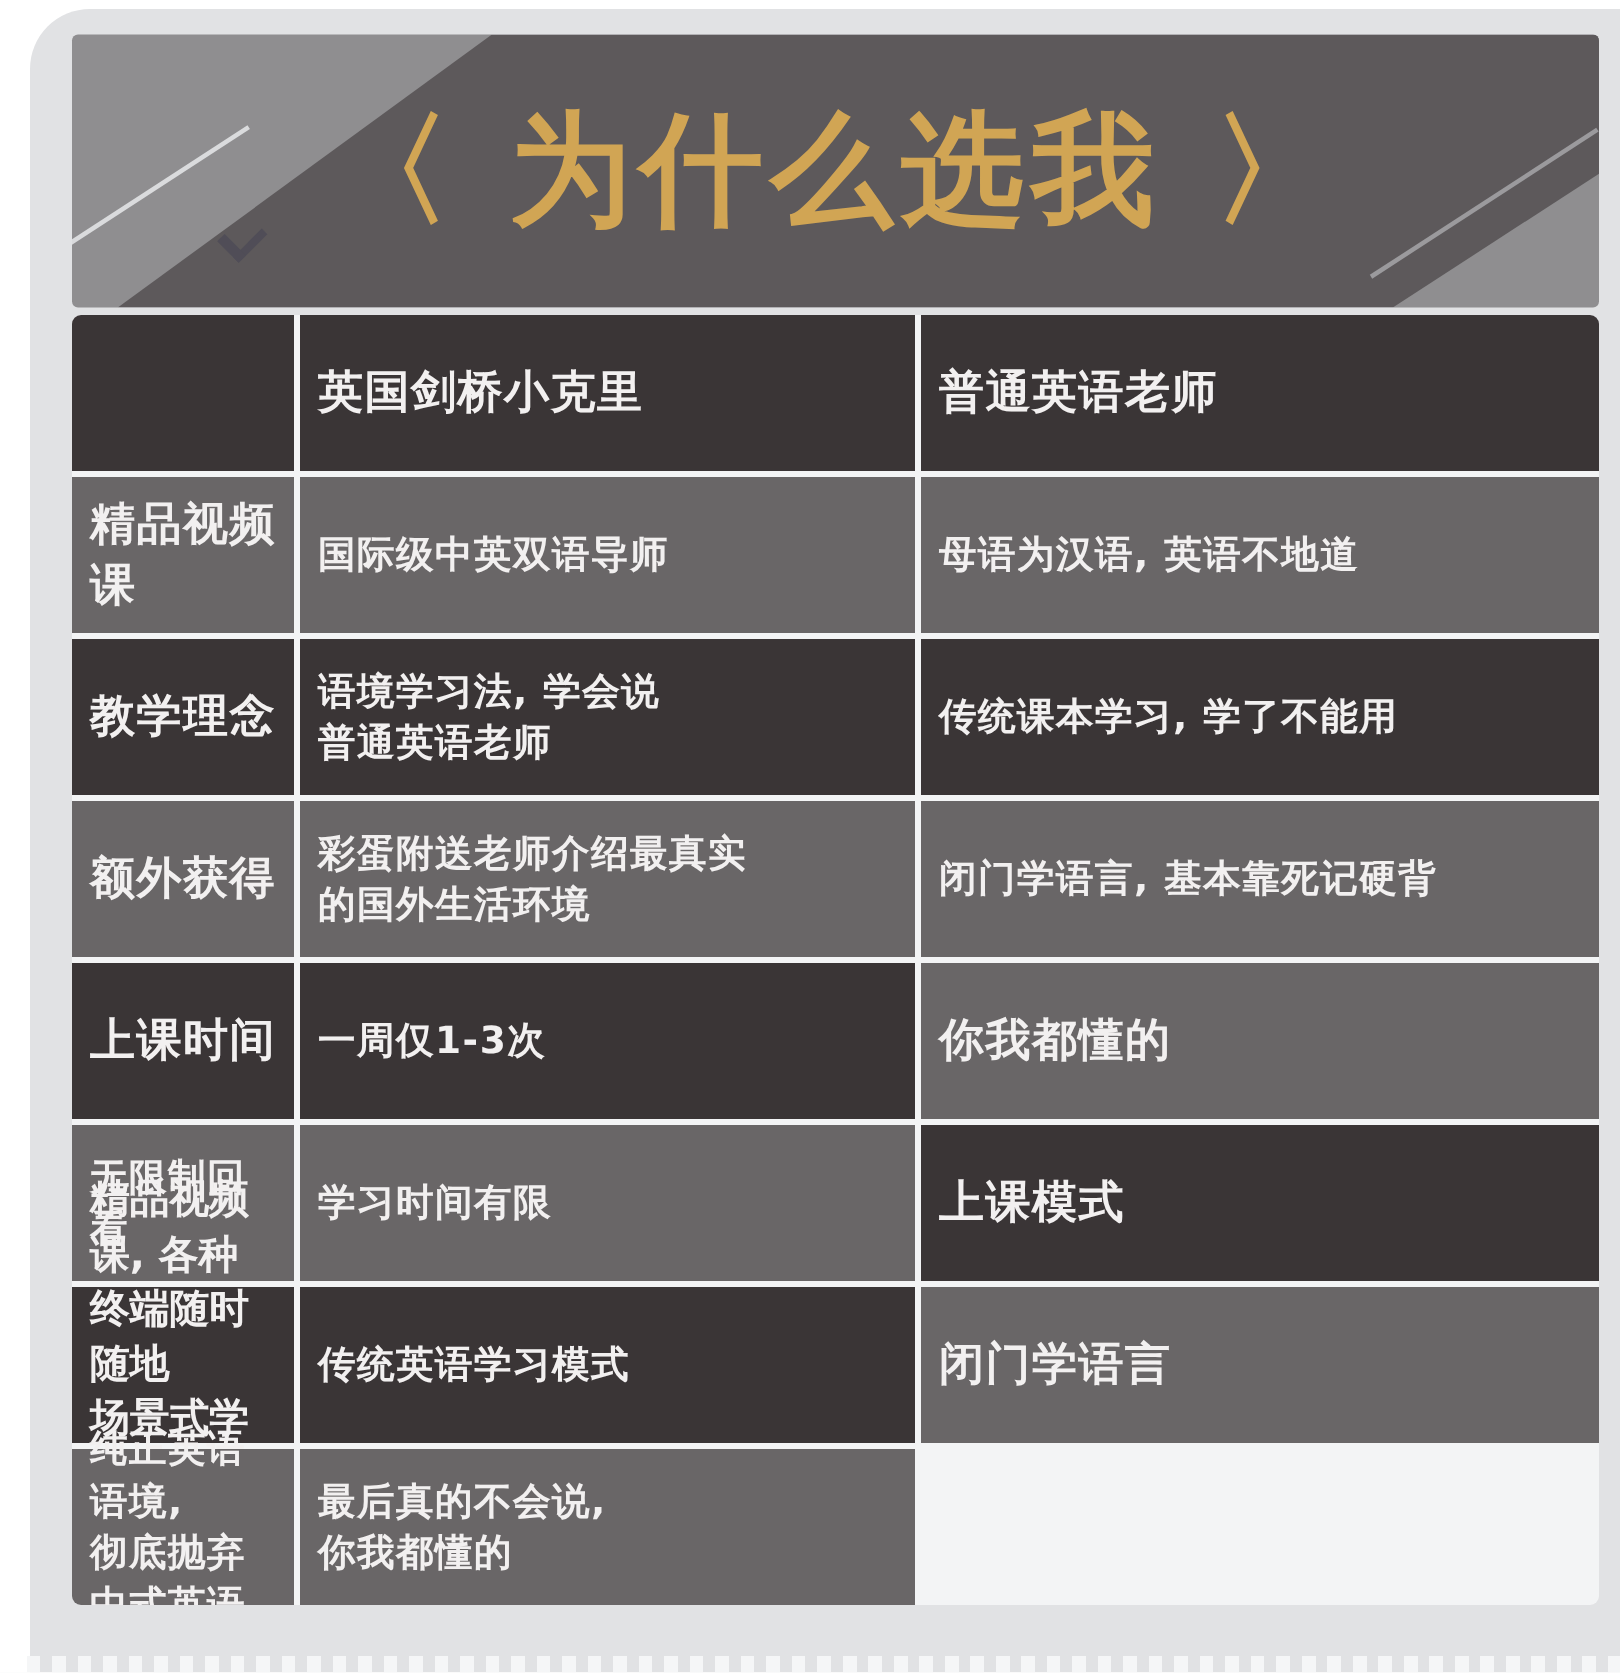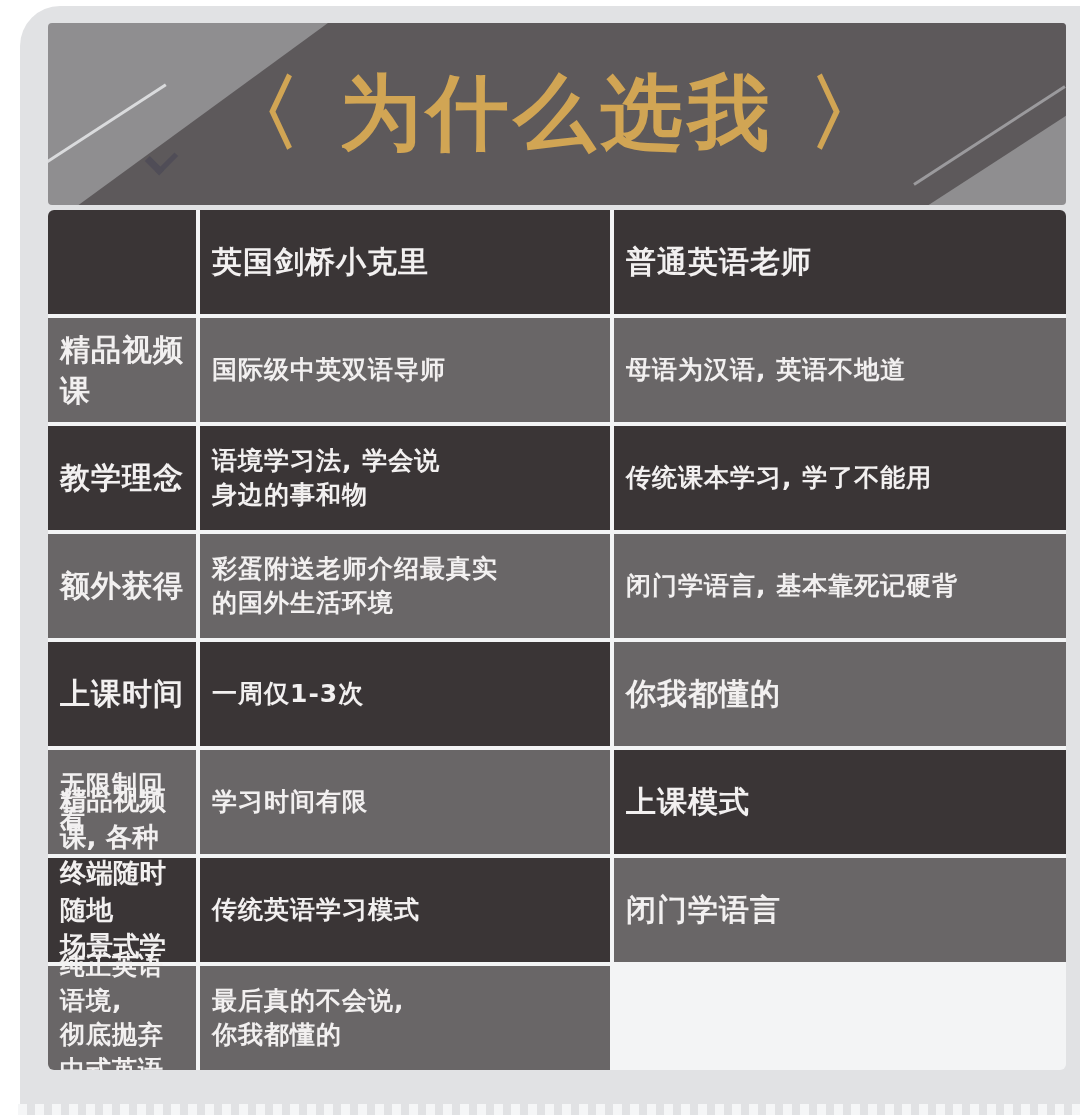--- a/index.html
+++ b/index.html
@@ -98,21 +98,21 @@
       </div>
     <div class="cell med">
         <span>母语为汉语, 英语不地道</span>
       </div>
 
     <div class="cell dark label">
         <span>教学理念</span>
       </div>
     <div class="cell dark">
         <span>语境学习法, 学会说
-身边的事和物</span>
+普通英语老师</span>
       </div>
     <div class="cell dark">
         <span>传统课本学习, 学了不能用</span>
       </div>
 
     <div class="cell med label">
         <span>额外获得</span>
       </div>
     <div class="cell med">
         <span>彩蛋附送老师介绍最真实

